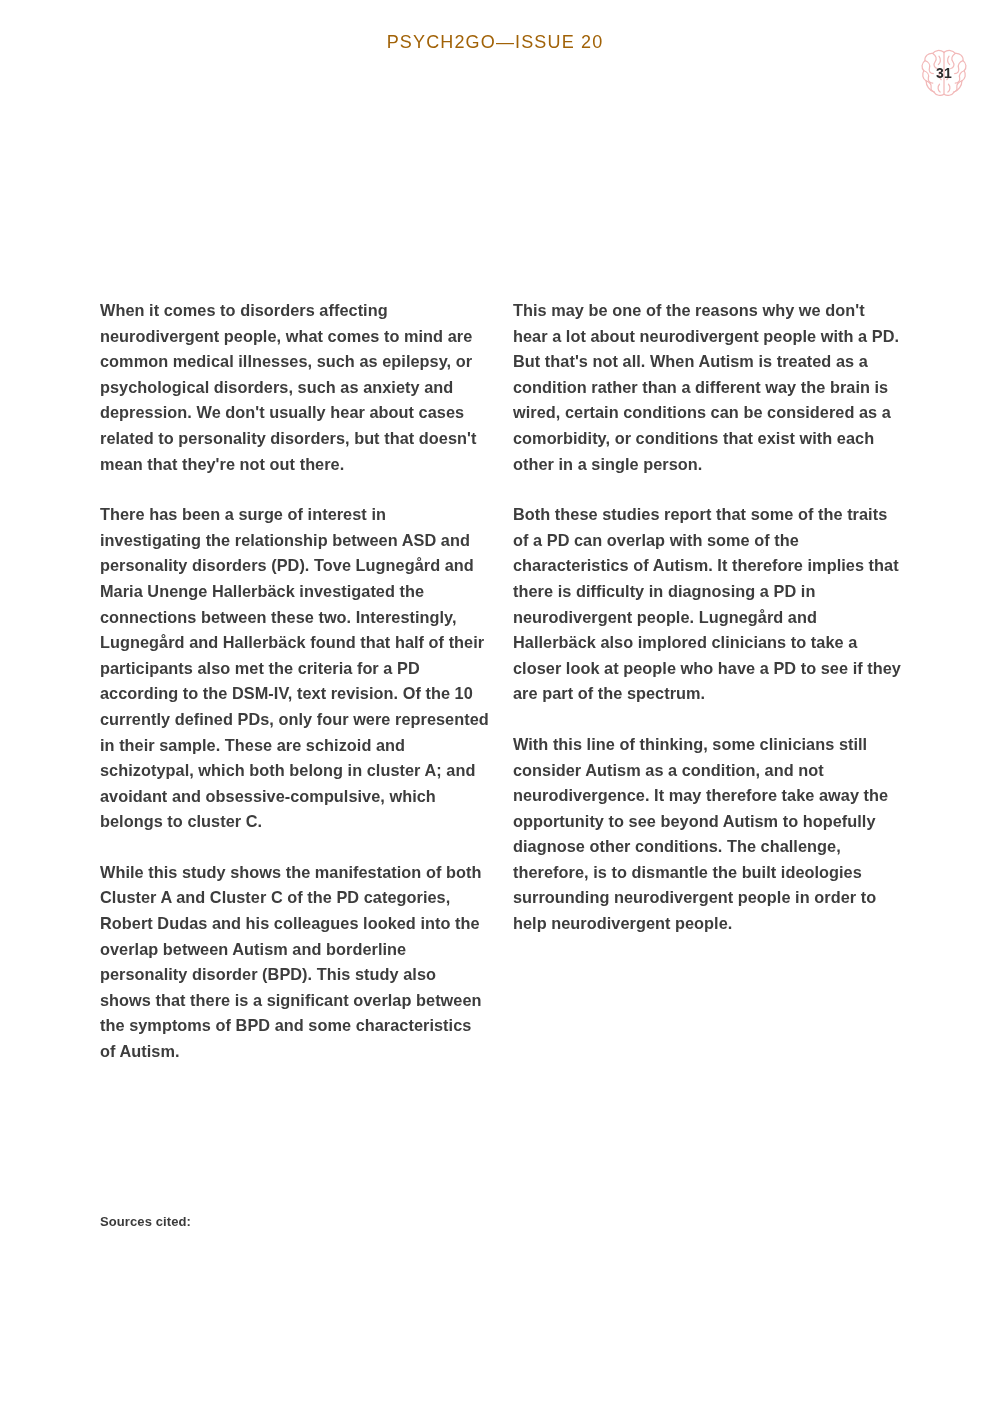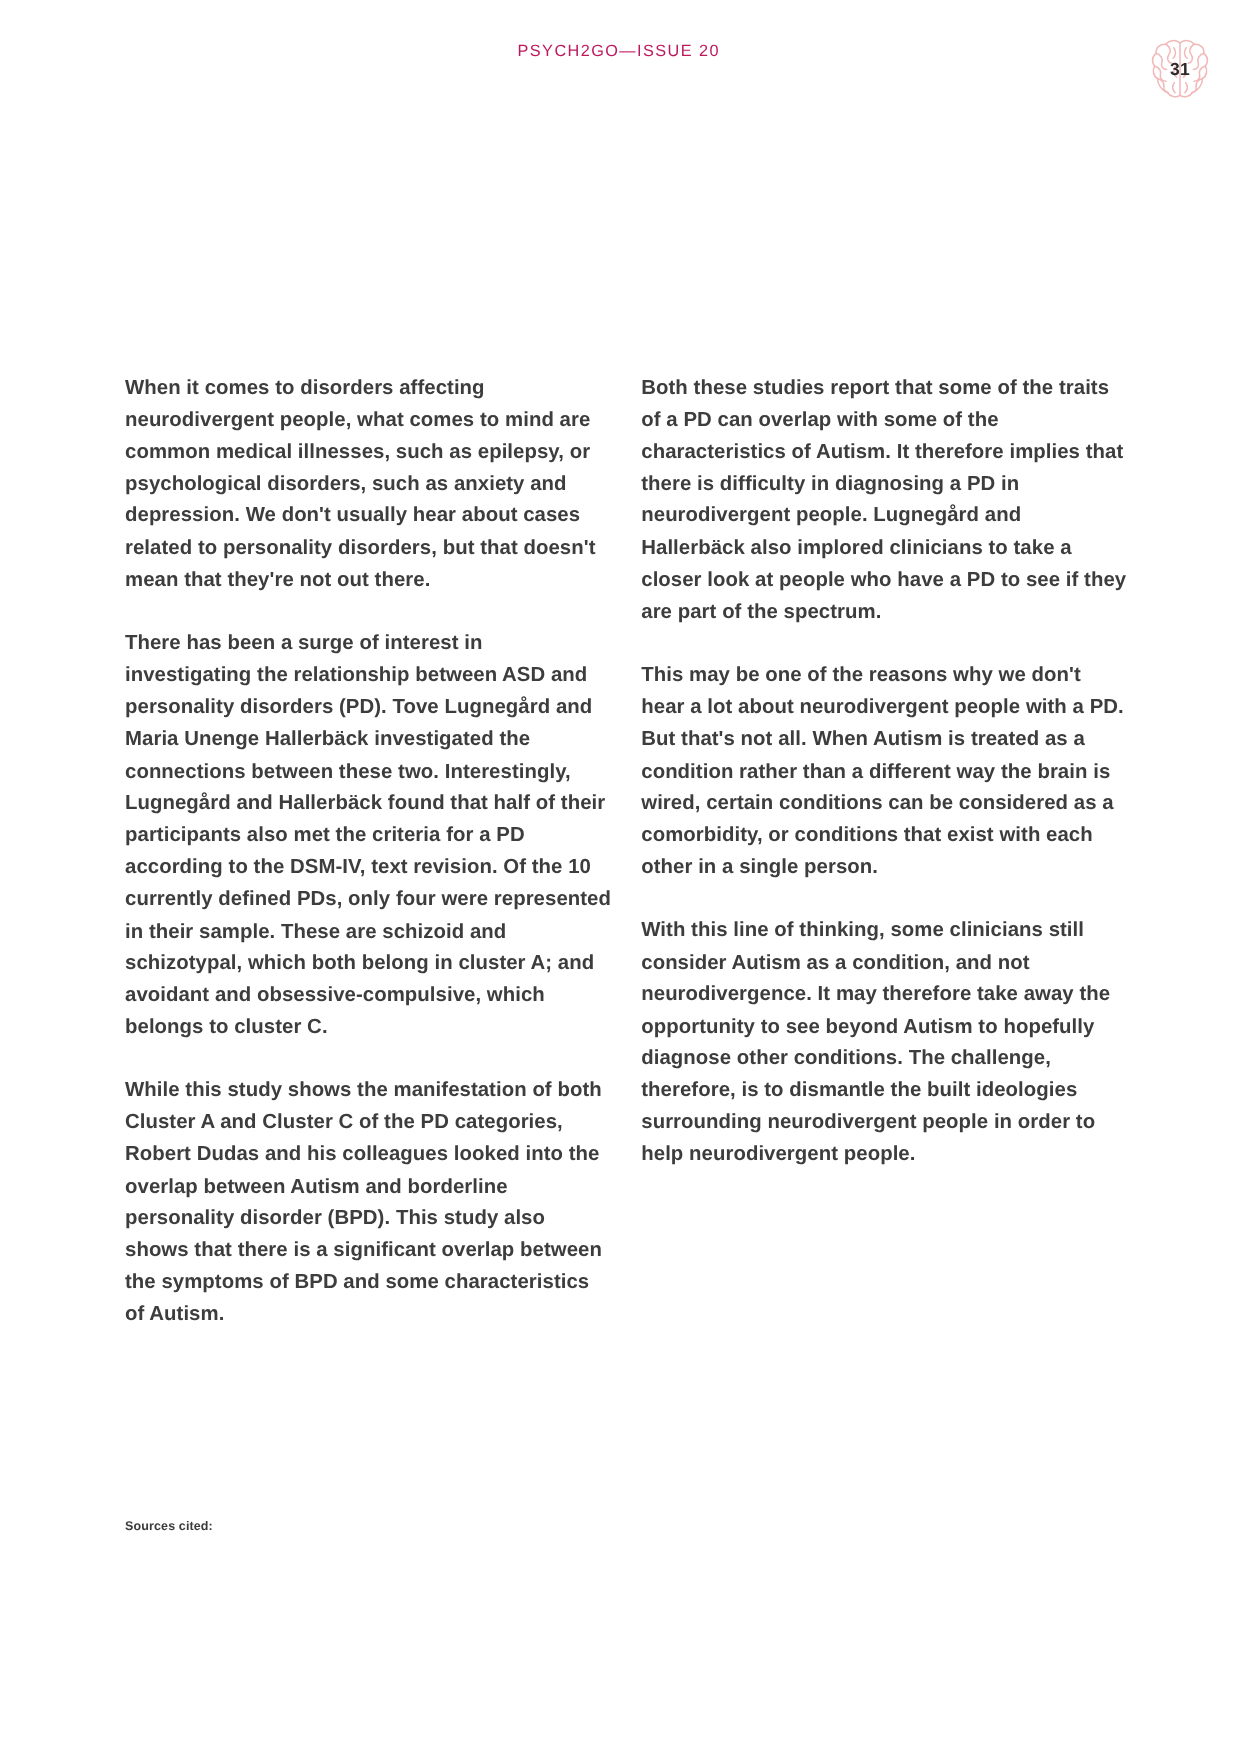--- a/index.html
+++ b/index.html
@@ -27,31 +27,31 @@
   .running-header {
     position: absolute;
     top: 32px;
     left: 0;
     width: 990px;
     height: 24px;
     text-align: center;
   }
   .running-header .issue-line {
     display: inline-block;
-    font-size: 13px;
+    font-size: 18px;
     letter-spacing: 1.15px;
-    color: #be185d;
+    color: #a16207;
     font-weight: 400;
     white-space: nowrap;
   }
 
   
   .page-badge {
     position: absolute;
-    top: 27px;
+    top: 45px;
     right: 18px;
     width: 56px;
     height: 56px;
   }
   .page-badge .brain-svg {
     position: absolute;
     top: 0;
     left: 0;
     width: 56px;
     height: 56px;
@@ -104,21 +104,21 @@
     left: 100px;
     width: 800px;
     display: flex;
     gap: 23px;
   }
   .sources-col {
     width: 390px;
     flex: 0 0 390px;
   }
   .sources-title {
-    font-size: 10px;
+    font-size: 13px;
     font-weight: bold;
     color: #3b3b3b;
     line-height: 27px;
     margin: 0 0 4px 0;
     letter-spacing: 0.1px;
   }
   .source-url {
     font-size: 12.6px;
     line-height: 27px;
     color: #979797;
@@ -186,22 +186,22 @@
 
   <div class="columns">
 
     <div class="column">
       <p class="body-par">When it comes to disorders affecting neurodivergent people, what comes to mind are common medical illnesses, such as epilepsy, or psychological disorders, such as anxiety and depression. We don't usually hear about cases related to personality disorders, but that doesn't mean that they're not out there.</p>
       <p class="body-par">There has been a surge of interest in investigating the relationship between ASD and personality disorders (PD). Tove Lugnegård and Maria Unenge Hallerbäck investigated the connections between these two. Interestingly, Lugnegård and Hallerbäck found that half of their participants also met the criteria for a PD according to the DSM-IV, text revision. Of the 10 currently defined PDs, only four were represented in their sample. These are schizoid and schizotypal, which both belong in cluster A; and avoidant and obsessive-compulsive, which belongs to cluster C.</p>
       <p class="body-par">While this study shows the manifestation of both Cluster A and Cluster C of the PD categories, Robert Dudas and his colleagues looked into the overlap between Autism and borderline personality disorder (BPD). This study also shows that there is a significant overlap between the symptoms of BPD and some characteristics of Autism.</p>
     </div>
 
     <div class="column">
+      <p class="body-par">This may be one of the reasons why we don't hear a lot about neurodivergent people with a PD. But that's not all. When Autism is treated as a condition rather than a different way the brain is wired, certain conditions can be considered as a comorbidity, or conditions that exist with each other in a single person.</p>
       <p class="body-par">Both these studies report that some of the traits of a PD can overlap with some of the characteristics of Autism. It therefore implies that there is difficulty in diagnosing a PD in neurodivergent people. Lugnegård and Hallerbäck also implored clinicians to take a closer look at people who have a PD to see if they are part of the spectrum.</p>
-      <p class="body-par">This may be one of the reasons why we don't hear a lot about neurodivergent people with a PD. But that's not all. When Autism is treated as a condition rather than a different way the brain is wired, certain conditions can be considered as a comorbidity, or conditions that exist with each other in a single person.</p>
       <p class="body-par">With this line of thinking, some clinicians still consider Autism as a condition, and not neurodivergence. It may therefore take away the opportunity to see beyond Autism to hopefully diagnose other conditions. The challenge, therefore, is to dismantle the built ideologies surrounding neurodivergent people in order to help neurodivergent people.</p>
     </div>
 
   </div>
 
   <div class="sources">
 
     <div class="sources-col left">
       <div class="sources-title">Sources cited:</div>
     </div>

